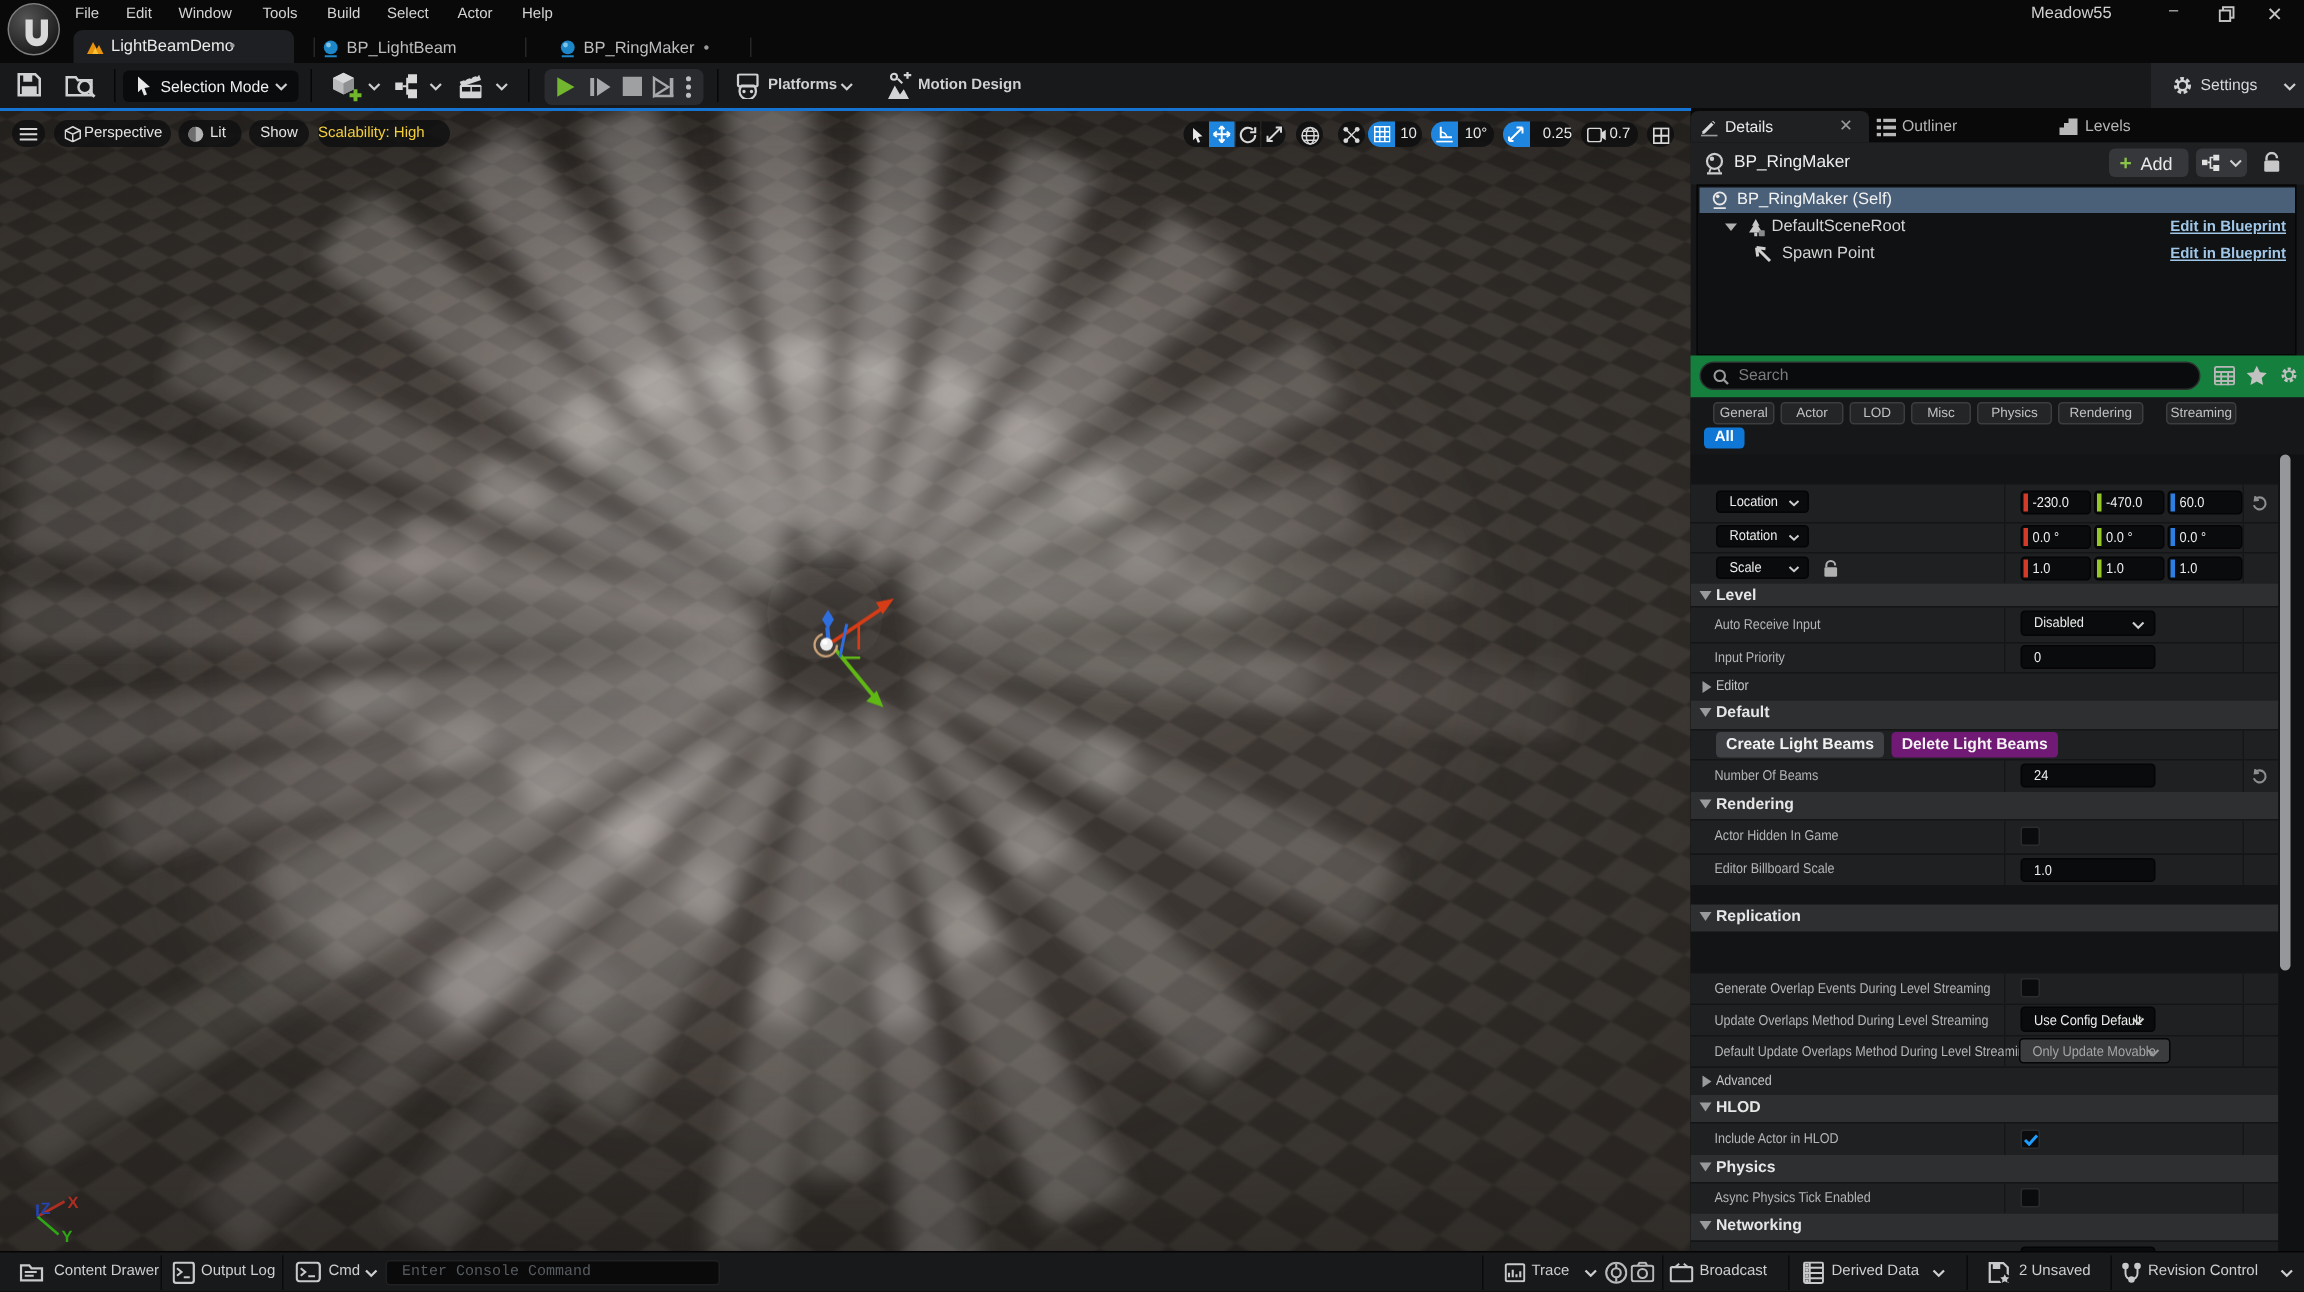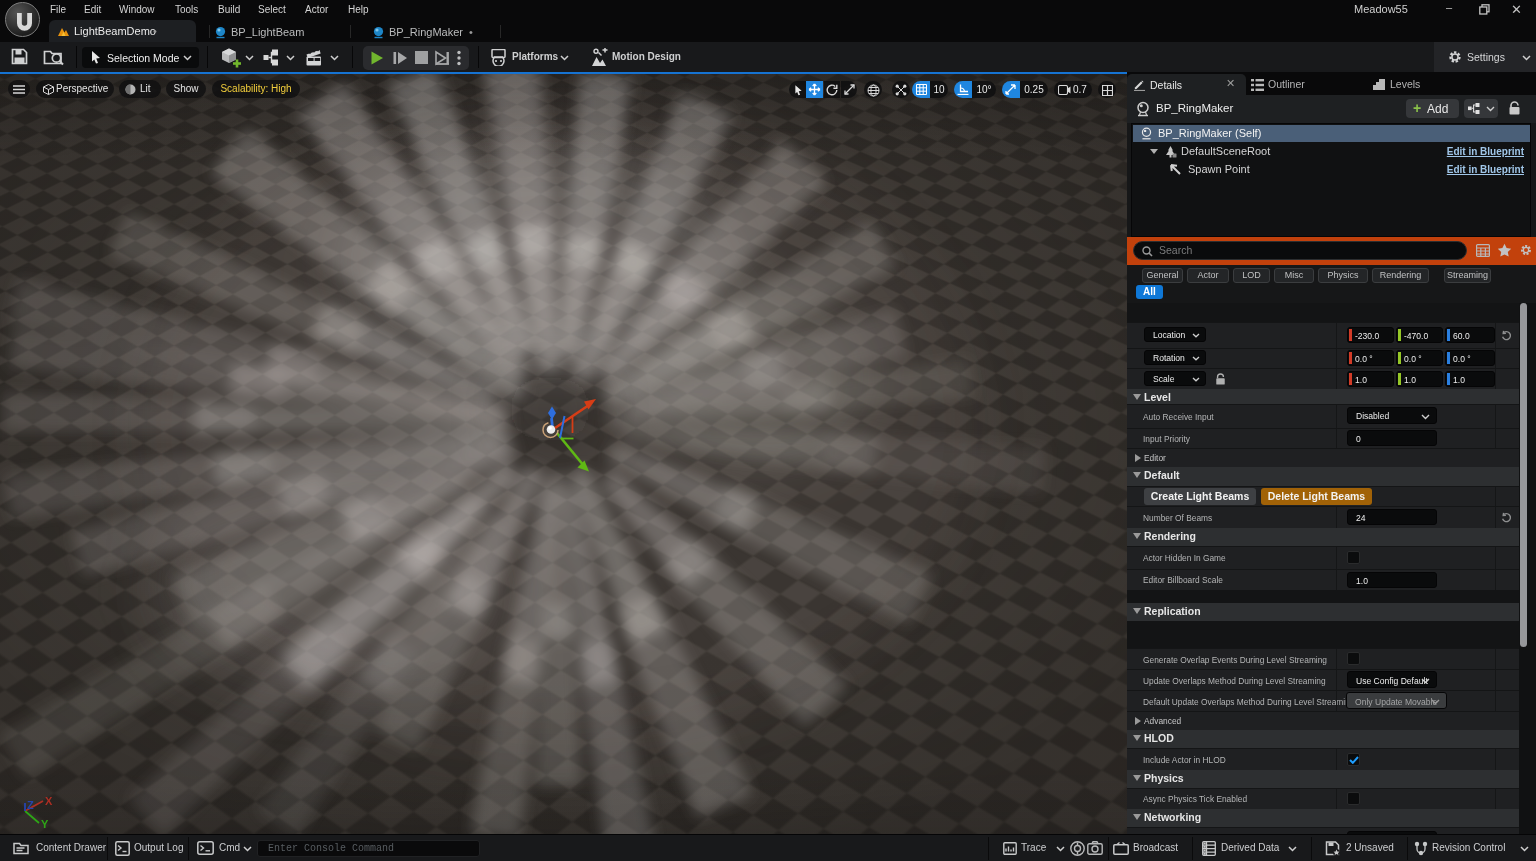--- a/index.html
+++ b/index.html
@@ -37,21 +37,21 @@
 .vt{position:absolute;top:9px;height:17px;background:rgba(14,14,15,0.82);color:#e8e8e8;font-size:10px;line-height:17px;z-index:45;white-space:nowrap}
 .vtb{background:#1f86e0}
 
 #panel{position:absolute;left:1127px;top:72px;width:409px;height:762px;background:#161718;color:#c6c7c8;font-size:10px}
 #ptabs{position:absolute;left:0;top:0;width:409px;height:23px;background:#09090a}
 #dtab{position:absolute;left:0;top:2px;width:119px;height:21px;background:#1e2022;border-radius:5px 5px 0 0;color:#e8e8e8;font-size:10.5px}
 #pheader{position:absolute;left:0;top:23px;width:409px;height:28px;background:#1e2022}
 #ptree{position:absolute;left:4px;top:51px;width:400px;height:114px;background:#101112;border:1px solid #060607}
 .trow{position:absolute;left:1px;width:397px;height:17px;font-size:11px;color:#d4d4d5}
 .eib{position:absolute;right:6px;top:2.5px;color:#a0c6e8;text-decoration:underline;font-size:10px;font-weight:600}
-#psearch{position:absolute;left:0;top:165px;width:409px;height:28px;background:#c2410c}
+#psearch{position:absolute;left:0;top:165px;width:409px;height:28px;background:#15803d}
 #searchbox{position:absolute;left:6px;top:4px;width:334px;height:19px;background:#0a0b0c;border:1px solid #2c2e30;border-radius:10px;color:#7b7c7d;font-size:10.5px}
 #pfilters{position:absolute;left:0;top:193px;width:409px;height:38px;background:#161718}
 .fpill{position:absolute;top:3px;height:15px;background:#232527;border:1px solid #3b3d3f;border-radius:3px;color:#c0c1c2;font-size:9px;text-align:center;line-height:13px}
 #allpill{position:absolute;left:9px;top:20px;width:27px;height:14px;background:#0f78d7;border-radius:3px;color:#fff;font-size:10px;font-weight:bold;text-align:center;line-height:14px}
 #pprops{position:absolute;left:0;top:231px;width:392px;height:531px;background:#131415;overflow:hidden}
 .cat{position:absolute;left:0;width:392px;background:#2d2f31;color:#e6e6e6;font-weight:bold;font-size:10.5px}
 .cat .tri{position:absolute;left:6px;top:5px;width:0;height:0;border-left:4.5px solid transparent;border-right:4.5px solid transparent;border-top:6px solid #9a9a9a}
 .cat .ct{position:absolute;left:17px;top:2px}
 .row{position:absolute;left:0;width:392px;background:#1f2022;border-top:1px solid #141516;color:#b4b5b6}
 .row .lbl{position:absolute;left:16px;font-size:9.5px;white-space:nowrap;transform:scaleX(.88);transform-origin:0 0}
@@ -371,21 +371,21 @@
     <span style="margin-left:20px">Perspective</span>
   </div>
   <div class="vpill" style="left:119px;width:42px">
     <svg style="position:absolute;left:6px;top:4px" width="11" height="11">
           <circle cx="5.5" cy="5.5" r="5" fill="#b5b5b5"></circle>
           <path d="M5.5 0.5 a5 5 0 0 0 0 10 z" fill="#6e6e6e"></path>
         </svg>
     <span style="margin-left:21px">Lit</span>
   </div>
   <div class="vpill" style="left:166px;width:40px;text-align:center">Show</div>
-  <div class="vpill" style="left:212px;width:88px;text-align:center;color:#f3cf3c;font-size:10px">Scalability: High</div>
+  <div class="vpill" style="left:212px;width:88px;color:#f3cf3c;font-size:10px">Scalability: High</div>
 
   <div class="vt" style="left:789px;width:17px;border-radius:9px 0 0 9px;">
     <svg style="position:absolute;left:4px;top:3px" width="11" height="12" viewBox="0 0 14 14">
           <path d="M3 1 L11 8 L7.3 8.6 L9 13 L7 13.6 L5.3 9.4 L3 11.5 Z" fill="#e8e8e8"></path>
         </svg>
   </div>
   <div class="vt vtb" style="left:806px;width:17px">
     <svg style="position:absolute;left:2px;top:2px" width="13" height="13" viewBox="0 0 13 13">
           <g stroke="#fff" stroke-width="1.3">
             <path d="M6.5 1 v11 M1 6.5 h11"></path>
@@ -442,21 +442,21 @@
           <path d="M3.5 4 a4 4 0 0 1 4 3.5" fill="none" stroke="#fff" stroke-width="1.1"></path>
           <path d="M0.5 10.5 h11" stroke="#fff" stroke-width="1.3"></path>
         </svg>
   </div>
   <div class="vt" style="left:972px;width:24px;border-radius:0 9px 9px 0;text-align:center">10°</div>
   <div class="vt vtb" style="left:1002px;width:18px;border-radius:9px 0 0 9px">
     <svg style="position:absolute;left:3px;top:3px" width="11" height="11" viewBox="0 0 11 11">
           <path d="M1 10 L10 1 M10 1 h-4 M10 1 v4 M1 10 h3 M1 10 v-3" stroke="#fff" stroke-width="1.3" fill="none"></path>
         </svg>
   </div>
-  <div class="vt" style="left:1020px;width:28px;border-radius:0 9px 9px 0;text-align:center">0.25</div>
+  <div class="vt" style="left:1020px;width:28px;border-radius:0 9px 9px 0;text-align:right">0.25</div>
   <div class="vt" style="left:1054px;width:38px;border-radius:9px">
     <svg style="position:absolute;left:4px;top:4px" width="13" height="10" viewBox="0 0 13 10">
           <rect x="0.5" y="0.5" width="9" height="9" rx="1.5" fill="none" stroke="#d8d8d8" stroke-width="1.1"></rect>
           <path d="M9.5 3.5 L12.5 1.5 v7 L9.5 6.5" fill="#d8d8d8"></path>
         </svg>
     <span style="margin-left:19px">0.7</span>
   </div>
   <div class="vt" style="left:1098px;width:18px;border-radius:9px">
     <svg style="position:absolute;left:3.5px;top:3.5px" width="11" height="11" viewBox="0 0 11 11">
           <path d="M0.5 0.5 h10 v10 h-10 z M5.5 0.5 v10 M0.5 5.5 h10" fill="none" stroke="#d8d8d8" stroke-width="1.2"></path>
@@ -682,21 +682,21 @@
           <div class="trr" style="position:absolute;left:8px;top:5px;width:0;height:0;border-top:4.5px solid transparent;border-bottom:4.5px solid transparent;border-left:6px solid #9a9a9a"></div>
           <span class="lbl" style="left:17px;top:3.0px;color:#c5c5c6">Editor</span>
         </div>
         <div class="cat" style="top:164px;height:19px">
           <div class="tri"></div>
           <span class="ct">Default</span>
         </div>
         <div class="row" style="top:183px;height:20px">
           <div class="coldiv" style="left:368px"></div>
 <div style="position:absolute;left:17px;top:1px;width:112px;height:17px;background:#3e4043;border-radius:3px;text-align:center;line-height:17px;color:#f2f2f2;font-size:10.5px;font-weight:600">Create Light Beams</div>
-<div style="position:absolute;left:134px;top:1px;width:111px;height:17px;background:#a16207;border-radius:3px;text-align:center;line-height:17px;color:#f2f2f2;font-size:10.5px;font-weight:600">Delete Light Beams</div>
+<div style="position:absolute;left:134px;top:1px;width:111px;height:17px;background:#701a75;border-radius:3px;text-align:center;line-height:17px;color:#f2f2f2;font-size:10.5px;font-weight:600">Delete Light Beams</div>
         </div>
         <div class="row" style="top:203px;height:22px;overflow:hidden">
           <span class="lbl" style="top:4.5px">Number Of Beams</span>
           <div class="coldiv"></div>
           <div class="coldiv2"></div>
           <div class="vfield" style="left:220px;top:2px;width:90px">
             <span style="position:absolute;left:8px;top:1.5px">24</span>
           </div>
           <svg class="resetico" style="top:5px" width="11" height="11" viewBox="0 0 11 11">
             <path d="M2.2 3.2 A4 4 0 1 1 1.6 6.8" fill="none" stroke="#8e8f90" stroke-width="1.4"></path>

